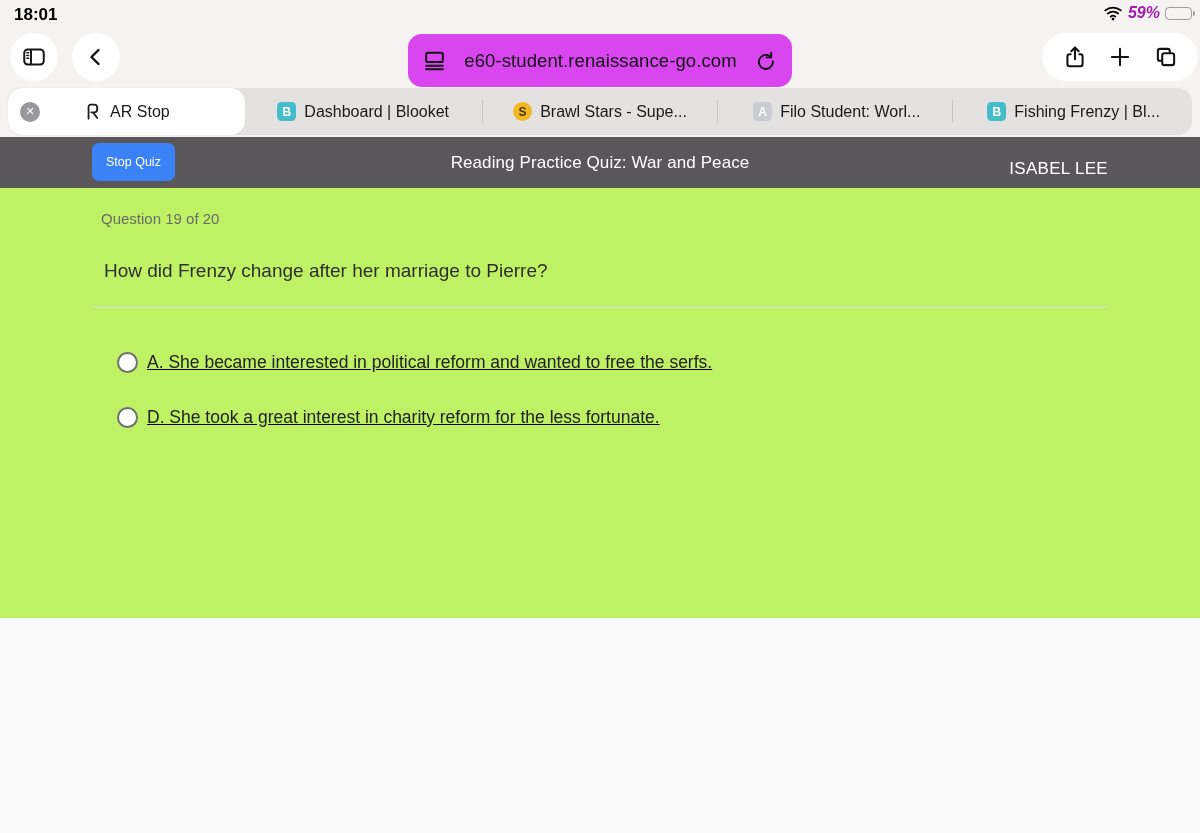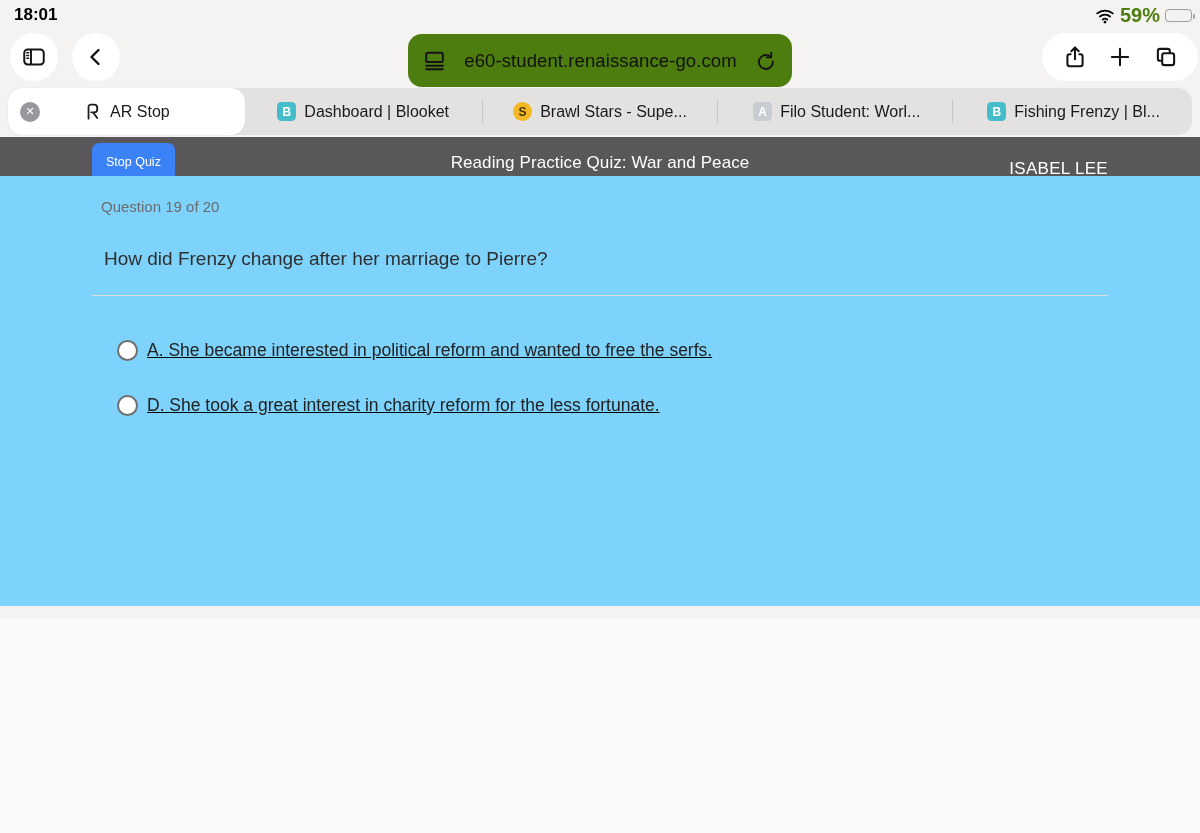--- a/index.html
+++ b/index.html
@@ -5,51 +5,51 @@
   html,body{margin:0;padding:0;}
   body{
     width:1200px;height:833px;position:relative;overflow:hidden;
     font-family:"Liberation Sans","DejaVu Sans",sans-serif;
     background:#f4f3f1;-webkit-font-smoothing:antialiased;
   }
   
   .statusbar{position:absolute;left:0;top:0;width:100%;height:28px;}
   .time{position:absolute;left:14px;top:5px;font-size:17px;font-weight:600;color:#000;}
   .status-right{position:absolute;right:8px;top:4px;display:flex;align-items:center;gap:5px;}
-  .batt-pct{font-size:20px;font-weight:600;color:#4d7c0f;}
+  .batt-pct{font-size:16px;font-weight:600;color:#a21caf;font-style:italic;}
   .battery{position:relative;width:27px;height:13px;border:1px solid rgba(0,0,0,0.35);border-radius:4px;padding:1px;box-sizing:border-box;}
   .battery-fill{height:100%;background:#f0c63f;border-radius:2px;width:59%;}
   .battery-nub{position:absolute;right:-4px;top:3.5px;width:2.5px;height:5px;background:rgba(0,0,0,0.35);border-radius:0 2px 2px 0;}
   
   .toolbar{position:absolute;left:0;top:28px;width:100%;height:60px;}
   .round-btn{position:absolute;top:5px;width:48px;height:48px;border-radius:50%;background:#fff;display:flex;align-items:center;justify-content:center;}
   .btn-sidebar{left:10px;}
   .btn-back{left:72px;}
-  .url-pill{position:absolute;left:408px;top:6px;width:384px;height:53px;background:#4d7c0f;border-radius:14px;display:flex;align-items:center;padding:0 14px;box-sizing:border-box;}
+  .url-pill{position:absolute;left:408px;top:6px;width:384px;height:53px;background:#d946ef;border-radius:14px;display:flex;align-items:center;padding:0 14px;box-sizing:border-box;}
   .url-text{flex:1;text-align:center;font-size:18.5px;color:#111;white-space:nowrap;overflow:hidden;letter-spacing:0.1px;}
   .right-pill{position:absolute;left:1042px;top:5px;width:156px;height:48px;background:#fff;border-radius:24px;display:flex;align-items:center;justify-content:space-evenly;}
   
   .tabbar{position:absolute;left:8px;top:88px;width:1184px;height:47px;background:#e3e2e0;border-radius:14px;display:flex;}
   .tab{position:relative;flex:1 1 0;display:flex;align-items:center;justify-content:center;gap:8px;font-size:16px;color:#1a1a1c;overflow:hidden;}
   .tab.active{background:#fff;border-radius:14px;box-shadow:0 0 1px rgba(0,0,0,0.18);}
   .tab-divider{position:absolute;top:12px;width:1px;height:23px;background:#c6c5c3;}
   .fav{width:19px;height:19px;border-radius:4.5px;display:flex;align-items:center;justify-content:center;
        font-size:12px;font-weight:700;color:#fff;flex:0 0 auto;}
   .fav.circle{border-radius:50%;}
   .tab-close{position:absolute;left:12px;top:13.5px;width:20px;height:20px;border-radius:50%;background:#98979d;color:#fff;
              display:flex;align-items:center;justify-content:center;font-size:11px;font-weight:700;line-height:1;}
   
   .quiz-header{position:absolute;left:0;top:137px;width:100%;height:51px;background:#595759;}
   .stop-btn{position:absolute;left:92px;top:6px;height:38px;padding:0 14px;background:#3b82f6;border:none;border-radius:7px;
             color:#fff;font-size:12.5px;font-family:inherit;display:flex;align-items:center;}
   .quiz-title{position:absolute;left:0;top:0;width:100%;height:51px;display:flex;align-items:center;justify-content:center;
               color:#fff;font-size:17px;letter-spacing:0.1px;pointer-events:none;}
   .quiz-user{position:absolute;right:92px;top:0;height:63px;display:flex;align-items:center;color:#fff;font-size:17px;letter-spacing:0.3px;}
   
-  .content{position:absolute;left:0;top:176px;width:100%;height:430px;background:#7dd3fc;}
+  .content{position:absolute;left:0;top:188px;width:100%;height:430px;background:#bef264;}
   .q-meta{position:absolute;left:101px;top:22px;font-size:15px;color:#6b6b6b;}
   .q-text{position:absolute;left:104px;top:72px;font-size:19px;color:#2f2f2f;}
   .q-divider{position:absolute;left:92px;right:92px;top:119px;height:1px;background:#dcdcdc;}
   .options{position:absolute;left:117px;top:160px;right:92px;text-decoration:underline;}
   .option{display:flex;align-items:center;height:28px;margin-bottom:27px;cursor:pointer;}
   .radio{width:17px;height:17px;border:2px solid #6f6f6f;border-radius:50%;background:#fff;flex:0 0 auto;}
   .option-label{margin-left:9px;font-size:17.5px;color:#212121;}
   
   .footer-area{position:absolute;left:0;top:618px;width:100%;height:215px;background:#fafafa;}
   svg{display:block;}

